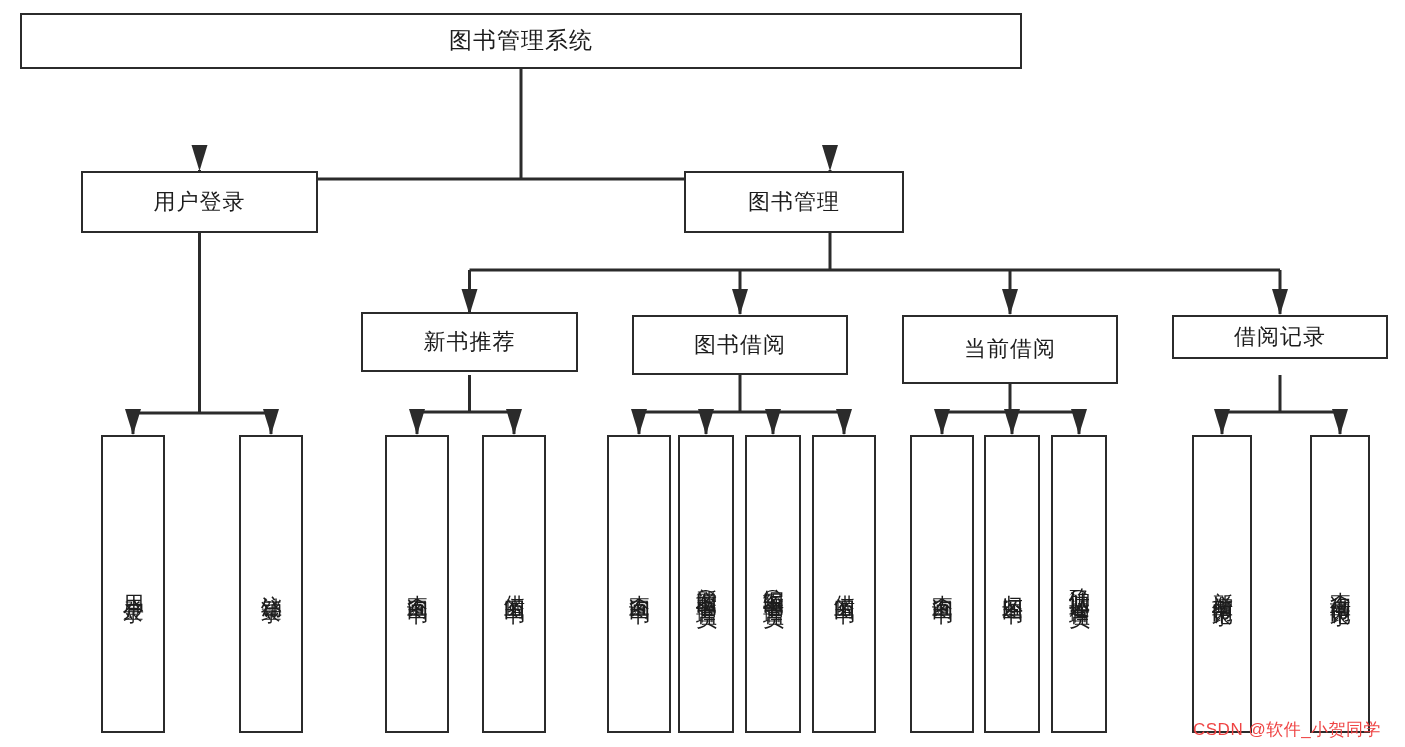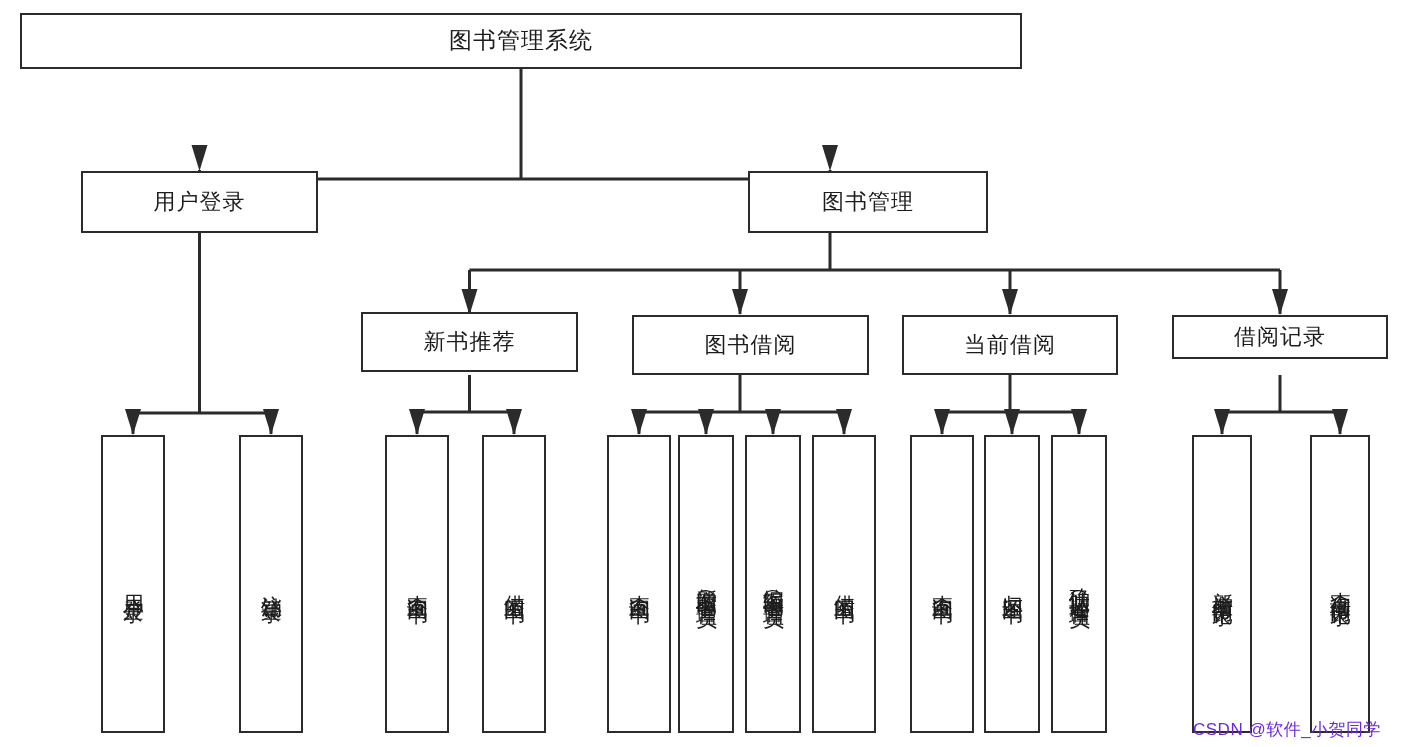--- a/index.html
+++ b/index.html
@@ -60,21 +60,21 @@
     writing-mode: vertical-rl;
     text-orientation: upright;
     font-size: 21px;
     line-height: 1.18;
     letter-spacing: 3px;
     white-space: nowrap;
   }
   .watermark {
     position: absolute;
     font-size: 17px;
-    color: #6d28d9;
+    color: #ef4444;
     white-space: nowrap;
     z-index: 5;
     letter-spacing: 0.5px;
   }
 </style>
 </head>
 <body>
 
 <div id="canvas">
 
@@ -133,31 +133,31 @@
       <polygon points="1332,409 1348,409 1340,435" fill="#2b2b2b"></polygon>
     </svg>
 
   <div class="node root horizontal" style="left: 20px; top: 13px; width: 1002px; height: 56px;">
     <span class="label">图书管理系统</span>
   </div>
 
   <div class="node horizontal" style="left: 81px; top: 171px; width: 237px; height: 62px;">
     <span class="label">用户登录</span>
   </div>
-  <div class="node horizontal" style="left: 748px; top: 171px; width: 240px; height: 62px;">
+  <div class="node horizontal" style="left: 684px; top: 171px; width: 220px; height: 62px;">
     <span class="label">图书管理</span>
   </div>
 
   <div class="node horizontal" style="left: 361px; top: 312px; width: 217px; height: 60px;">
     <span class="label">新书推荐</span>
   </div>
-  <div class="node horizontal" style="left: 632px; top: 315px; width: 237px; height: 60px;">
+  <div class="node horizontal" style="left: 632px; top: 315px; width: 216px; height: 60px;">
     <span class="label">图书借阅</span>
   </div>
-  <div class="node horizontal" style="left: 902px; top: 315px; width: 216px; height: 60px;">
+  <div class="node horizontal" style="left: 902px; top: 315px; width: 216px; height: 69px;">
     <span class="label">当前借阅</span>
   </div>
   <div class="node horizontal" style="left: 1172px; top: 315px; width: 216px; height: 44px;">
     <span class="label">借阅记录</span>
   </div>
 
   <div class="node vertical" style="left: 101px; top: 435px; width: 64px; height: 298px;">
     <span class="label">用户登录</span>
   </div>
   <div class="node vertical" style="left: 239px; top: 435px; width: 64px; height: 298px;">

